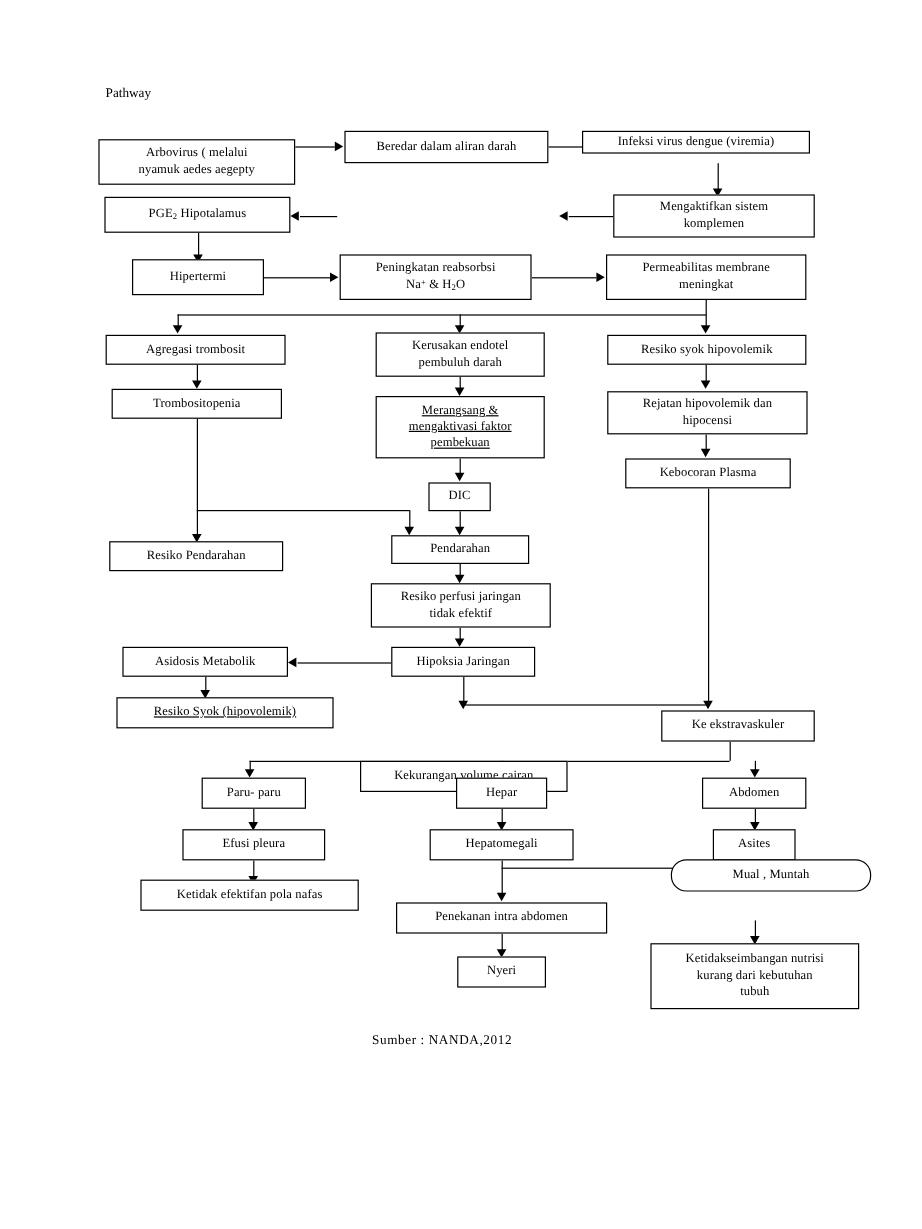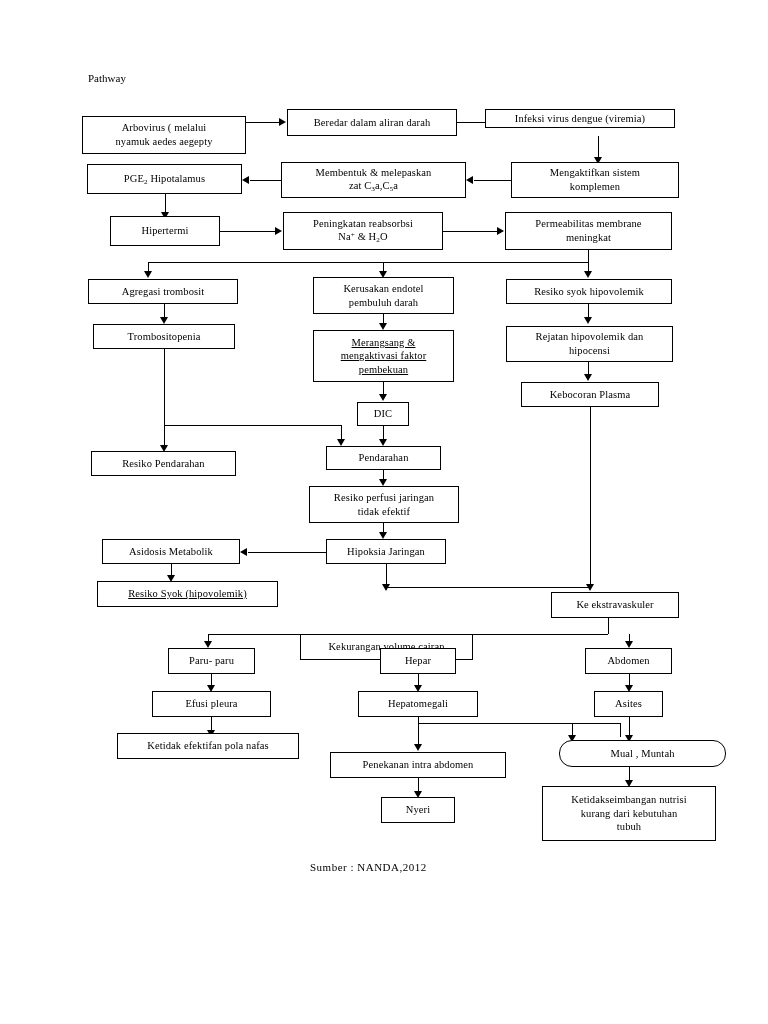--- a/index.html
+++ b/index.html
@@ -115,26 +115,20 @@
   <div class="ln-h" style="left:457px; top:122px; width:38px;"></div>
   <div class="arrow-r" style="left:495px; top:118px;"></div>
 
   <div class="ln-v" style="left:598px; top:136px; height:22px;"></div>
   <div class="arrow-d" style="left:594px; top:157px;"></div>
 
   <div class="node" style="left:87px; top:164px; width:155px; height:30px;">
     <span class="t"><span>PGE</span><sub>2</sub><span> Hipotalamus</span></span>
   </div>
 
-  <div class="node" style="left:281px; top:162px; width:185px; height:36px;">
-    <span class="t">
-      <span>Membentuk &amp; melepaskan</span><br>
-      <span><span>zat C</span><sub>3</sub><span>a,C</span><sub>5</sub><span>a</span></span>
-    </span>
-  </div>
 
   <div class="node" style="left:511px; top:162px; width:168px; height:36px;">
     <span class="t">
       <span>Mengaktifkan sistem</span><br>
       <span>komplemen</span>
     </span>
   </div>
 
   <div class="ln-h" style="left:474px; top:180px; width:37px;"></div>
   <div class="arrow-l" style="left:466px; top:176px;"></div>
@@ -353,21 +347,21 @@
   <div class="ln-h" style="left:572px; top:723px; width:48px;"></div>
   <div class="ln-v" style="left:572px; top:723px; height:14px;"></div>
 
   <div class="ln-v" style="left:629px; top:717px; height:22px;"></div>
   <div class="arrow-d" style="left:625px; top:735px;"></div>
 
   <div class="node" style="left:117px; top:733px; width:182px; height:26px;">
     <span class="t">Ketidak efektifan pola nafas</span>
   </div>
 
-  <div class="node" style="left:559px; top:740px; width:167px; height:27px;border-radius:13px;">
+  <div class="node" style="left:559px; top:716px; width:167px; height:27px;border-radius:13px;">
     <span class="t">Mual , Muntah</span>
   </div>
 
   <div class="node" style="left:330px; top:752px; width:176px; height:26px;">
     <span class="t">Penekanan intra abdomen</span>
   </div>
 
   <div class="ln-v" style="left:418px; top:778px; height:16px;"></div>
   <div class="arrow-d" style="left:414px; top:791px;"></div>
 

